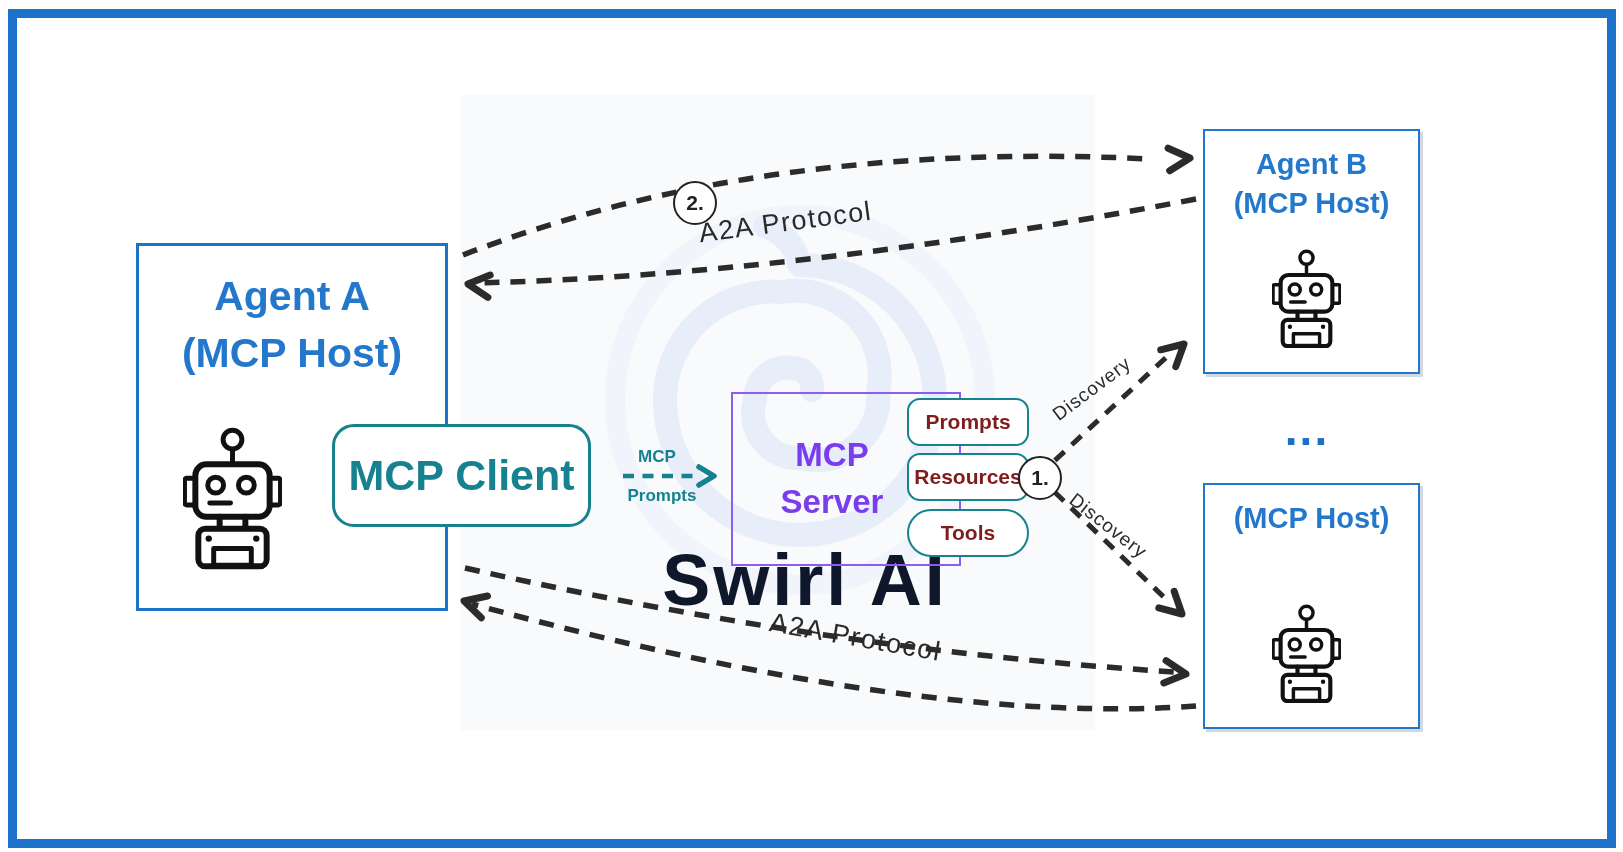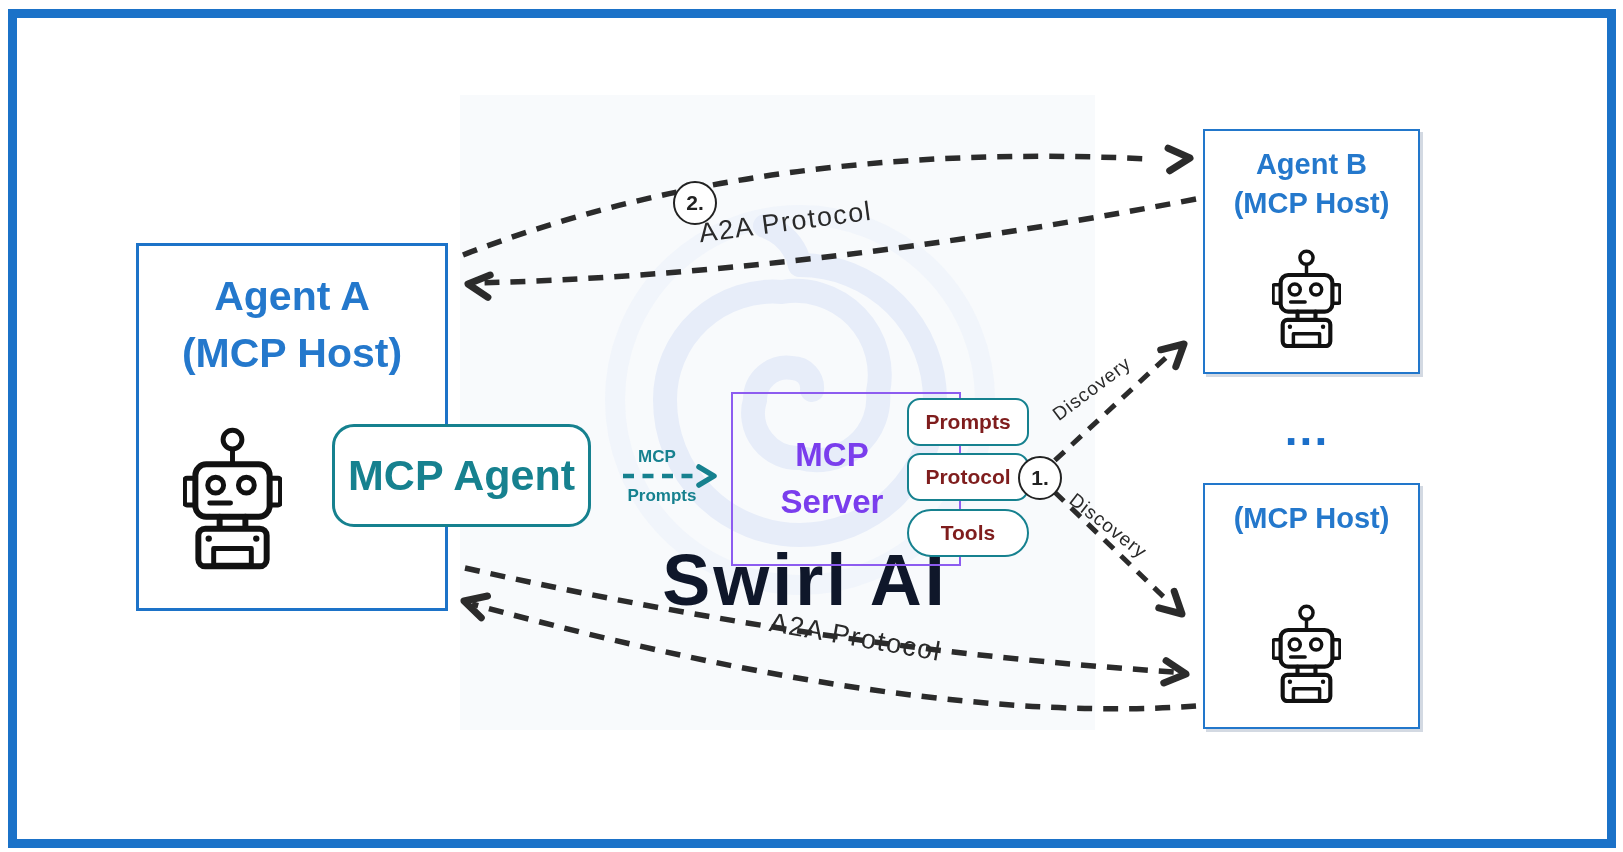--- a/index.html
+++ b/index.html
@@ -151,31 +151,31 @@
     <div class="box-title">
       <div>Agent A</div>
       <div>(MCP Host)</div>
     </div>
   </div>
   <svg class="robot robot-a">
       <use href="#robot"></use>
     </svg>
 
   <div class="mcp-client">
-    <span>MCP Agent</span>
+    <span>MCP Client</span>
   </div>
 
   <div class="mcp-server">
     <div class="mcp-server-title">
       <div>MCP</div>
       <div>Server</div>
     </div>
   </div>
   <div class="cap cap-prompts">Prompts</div>
-  <div class="cap cap-resources">Protocol</div>
+  <div class="cap cap-resources">Resources</div>
   <div class="cap cap-tools">Tools</div>
 
   <div class="agent-box agent-b">
     <div class="box-title">
       <div>Agent B</div>
       <div>(MCP Host)</div>
     </div>
   </div>
   <svg class="robot robot-b">
       <use href="#robot"></use>

